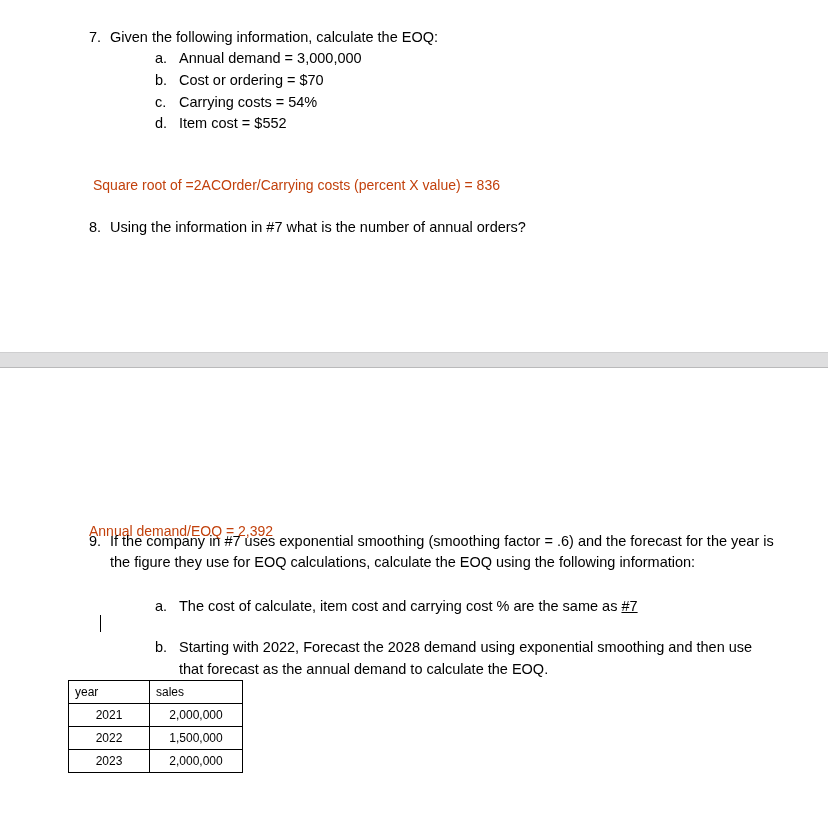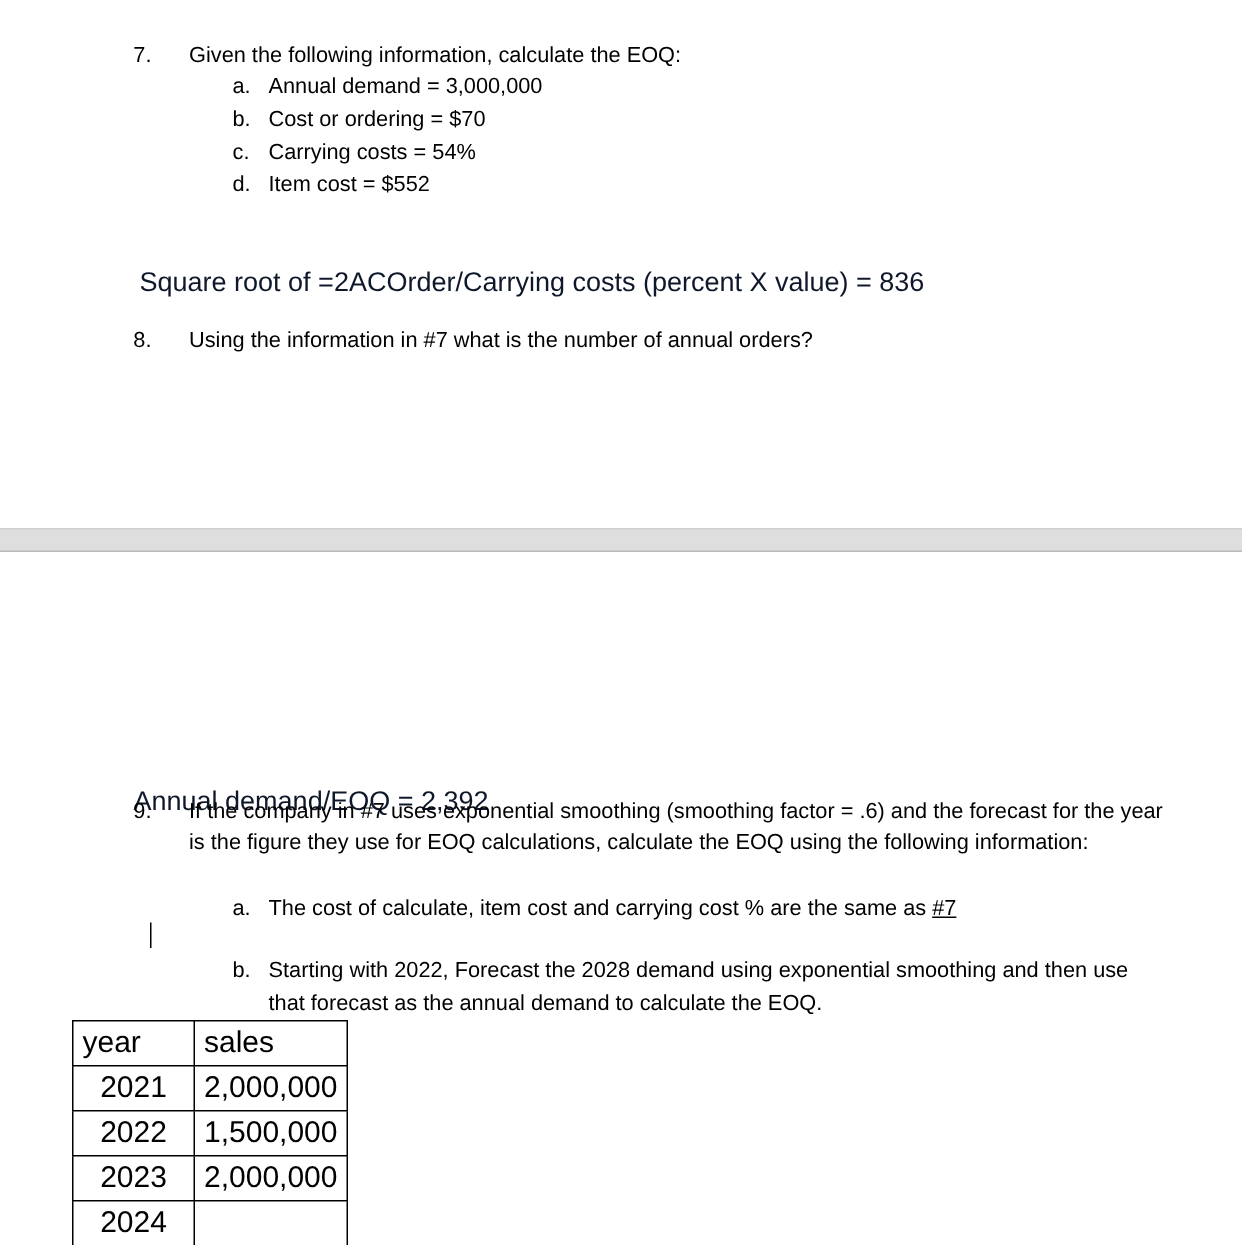--- a/index.html
+++ b/index.html
@@ -29,42 +29,41 @@
   }
   .q-num {
     width: 26px;
     flex: 0 0 26px;
     text-align: right;
     padding-right: 9px;
     box-sizing: border-box;
   }
   .q-text {
     flex: 1 1 auto;
-    margin-left: 16px;
   }
   .sub-list {
     position: absolute;
     font-size: 14.5px;
     line-height: 1.5;
   }
   .sub-row {
     display: flex;
   }
   .sub-letter {
     width: 24px;
     flex: 0 0 24px;
     text-align: left;
   }
   .sub-text {
     flex: 1 1 auto;
   }
   .answer {
     position: absolute;
-    color: #0f172a;
-    font-size: 18px;
+    color: #c2410c;
+    font-size: 14px;
     line-height: 1.45;
   }
   
   .page-break {
     position: absolute;
     left: 0;
     width: 828px;
     height: 14px;
     background: #dededf;
     border-top: 1px solid #cfcfd0;
@@ -74,35 +73,36 @@
   .caret {
     position: absolute;
     width: 1px;
     height: 17px;
     background: #000;
   }
   
   table.data {
     position: absolute;
     border-collapse: collapse;
-    font-size: 20px;
+    font-size: 12px;
+    margin-left: 20px;
   }
   table.data td {
     border: 1px solid #000000;
     height: 20px;
     padding: 1px 6px;
     line-height: 1.35;
   }
   td.col-year {
     width: 68px;
     text-align: center;
   }
   td.col-sales {
     width: 80px;
-    text-align: left;
+    text-align: center;
   }
   td.hdr {
     text-align: left;
   }
   .underline {
     text-decoration: underline;
   }
 </style>
 </head>
 <body>
@@ -176,20 +176,16 @@
       <td class="col-sales">2,000,000</td>
     </tr>
     <tr>
       <td class="col-year">2022</td>
       <td class="col-sales">1,500,000</td>
     </tr>
     <tr>
       <td class="col-year">2023</td>
       <td class="col-sales">2,000,000</td>
     </tr>
-    <tr>
-      <td class="col-year">2024</td>
-      <td class="col-sales"></td>
-    </tr>
   </tbody>
     </table>
 
 </div>
 
 </body></html>

